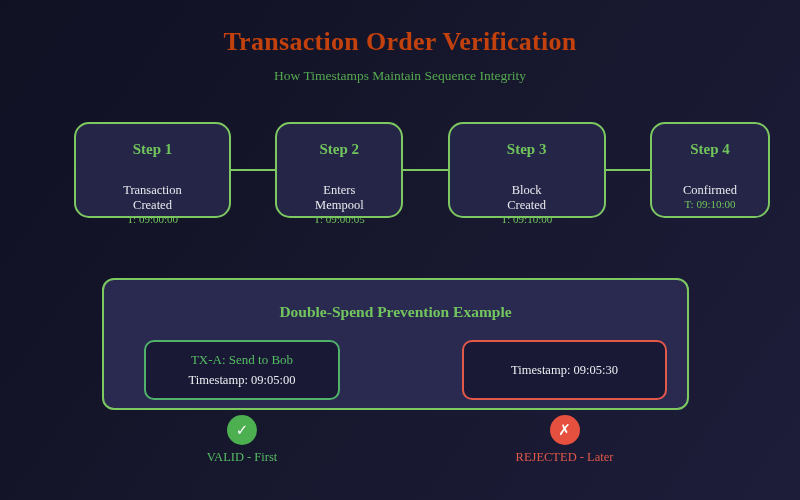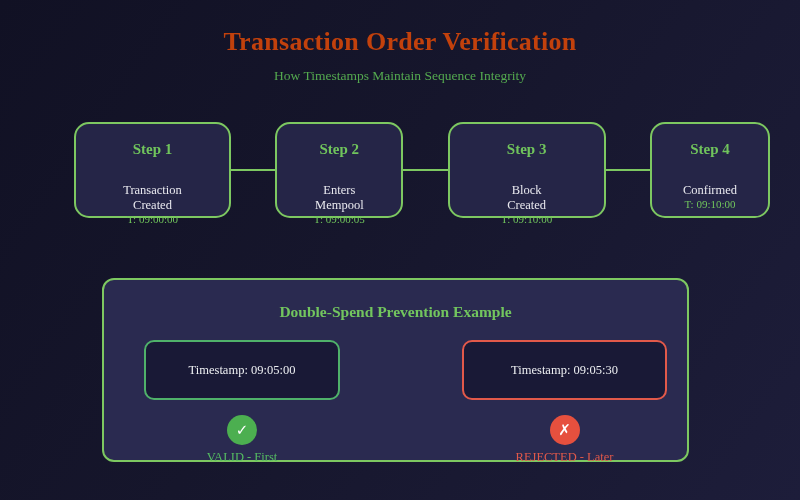--- a/index.html
+++ b/index.html
@@ -39,21 +39,21 @@
   .connector { flex: 1; height: 2.5px; background: #7dc861; align-self: center; }
   .step-label { color: #70c45c; font-size: 15px; font-weight: bold; }
   .step-body {
     margin-top: 25px; color: #e9e9ef; font-size: 12.5px; line-height: 15px;
     text-align: center; white-space: pre-line;
   }
   .step-time { margin-top: auto; color: #70c45c; font-size: 11px; }
 
   
   .panel {
-    position: absolute; left: 102px; top: 278px; width: 587px; height: 184px;
+    position: absolute; left: 102px; top: 278px; width: 587px; height: 132px;
     box-sizing: border-box;
     background: #2a2a50;
     border: 2px solid #7dc861;
     border-radius: 12px;
   }
   .panel-title {
     position: absolute; top: 23px; left: 0; width: 100%;
     text-align: center; color: #72c55e; font-size: 15.5px; font-weight: bold;
   }
   .tx-box {
@@ -119,20 +119,21 @@
       <div class="step-label">Step 4</div>
       <div class="step-body">Confirmed</div>
       <div class="step-time">T: 09:10:00</div>
     </div>
   </div>
 
   <div class="panel">
     <div class="panel-title">Double-Spend Prevention Example</div>
 
     <div class="tx-box tx-a">
+      <div class="tx-label-a">TX-A: Send to Bob</div>
       <div class="tx-time">Timestamp: 09:05:00</div>
     </div>
 
     <div class="tx-box tx-b">
       <div class="tx-time">Timestamp: 09:05:30</div>
     </div>
 
     <div class="status status-a">
       <div class="status-circle circle-valid">✓</div>
       <div class="status-label-a">VALID - First</div>

